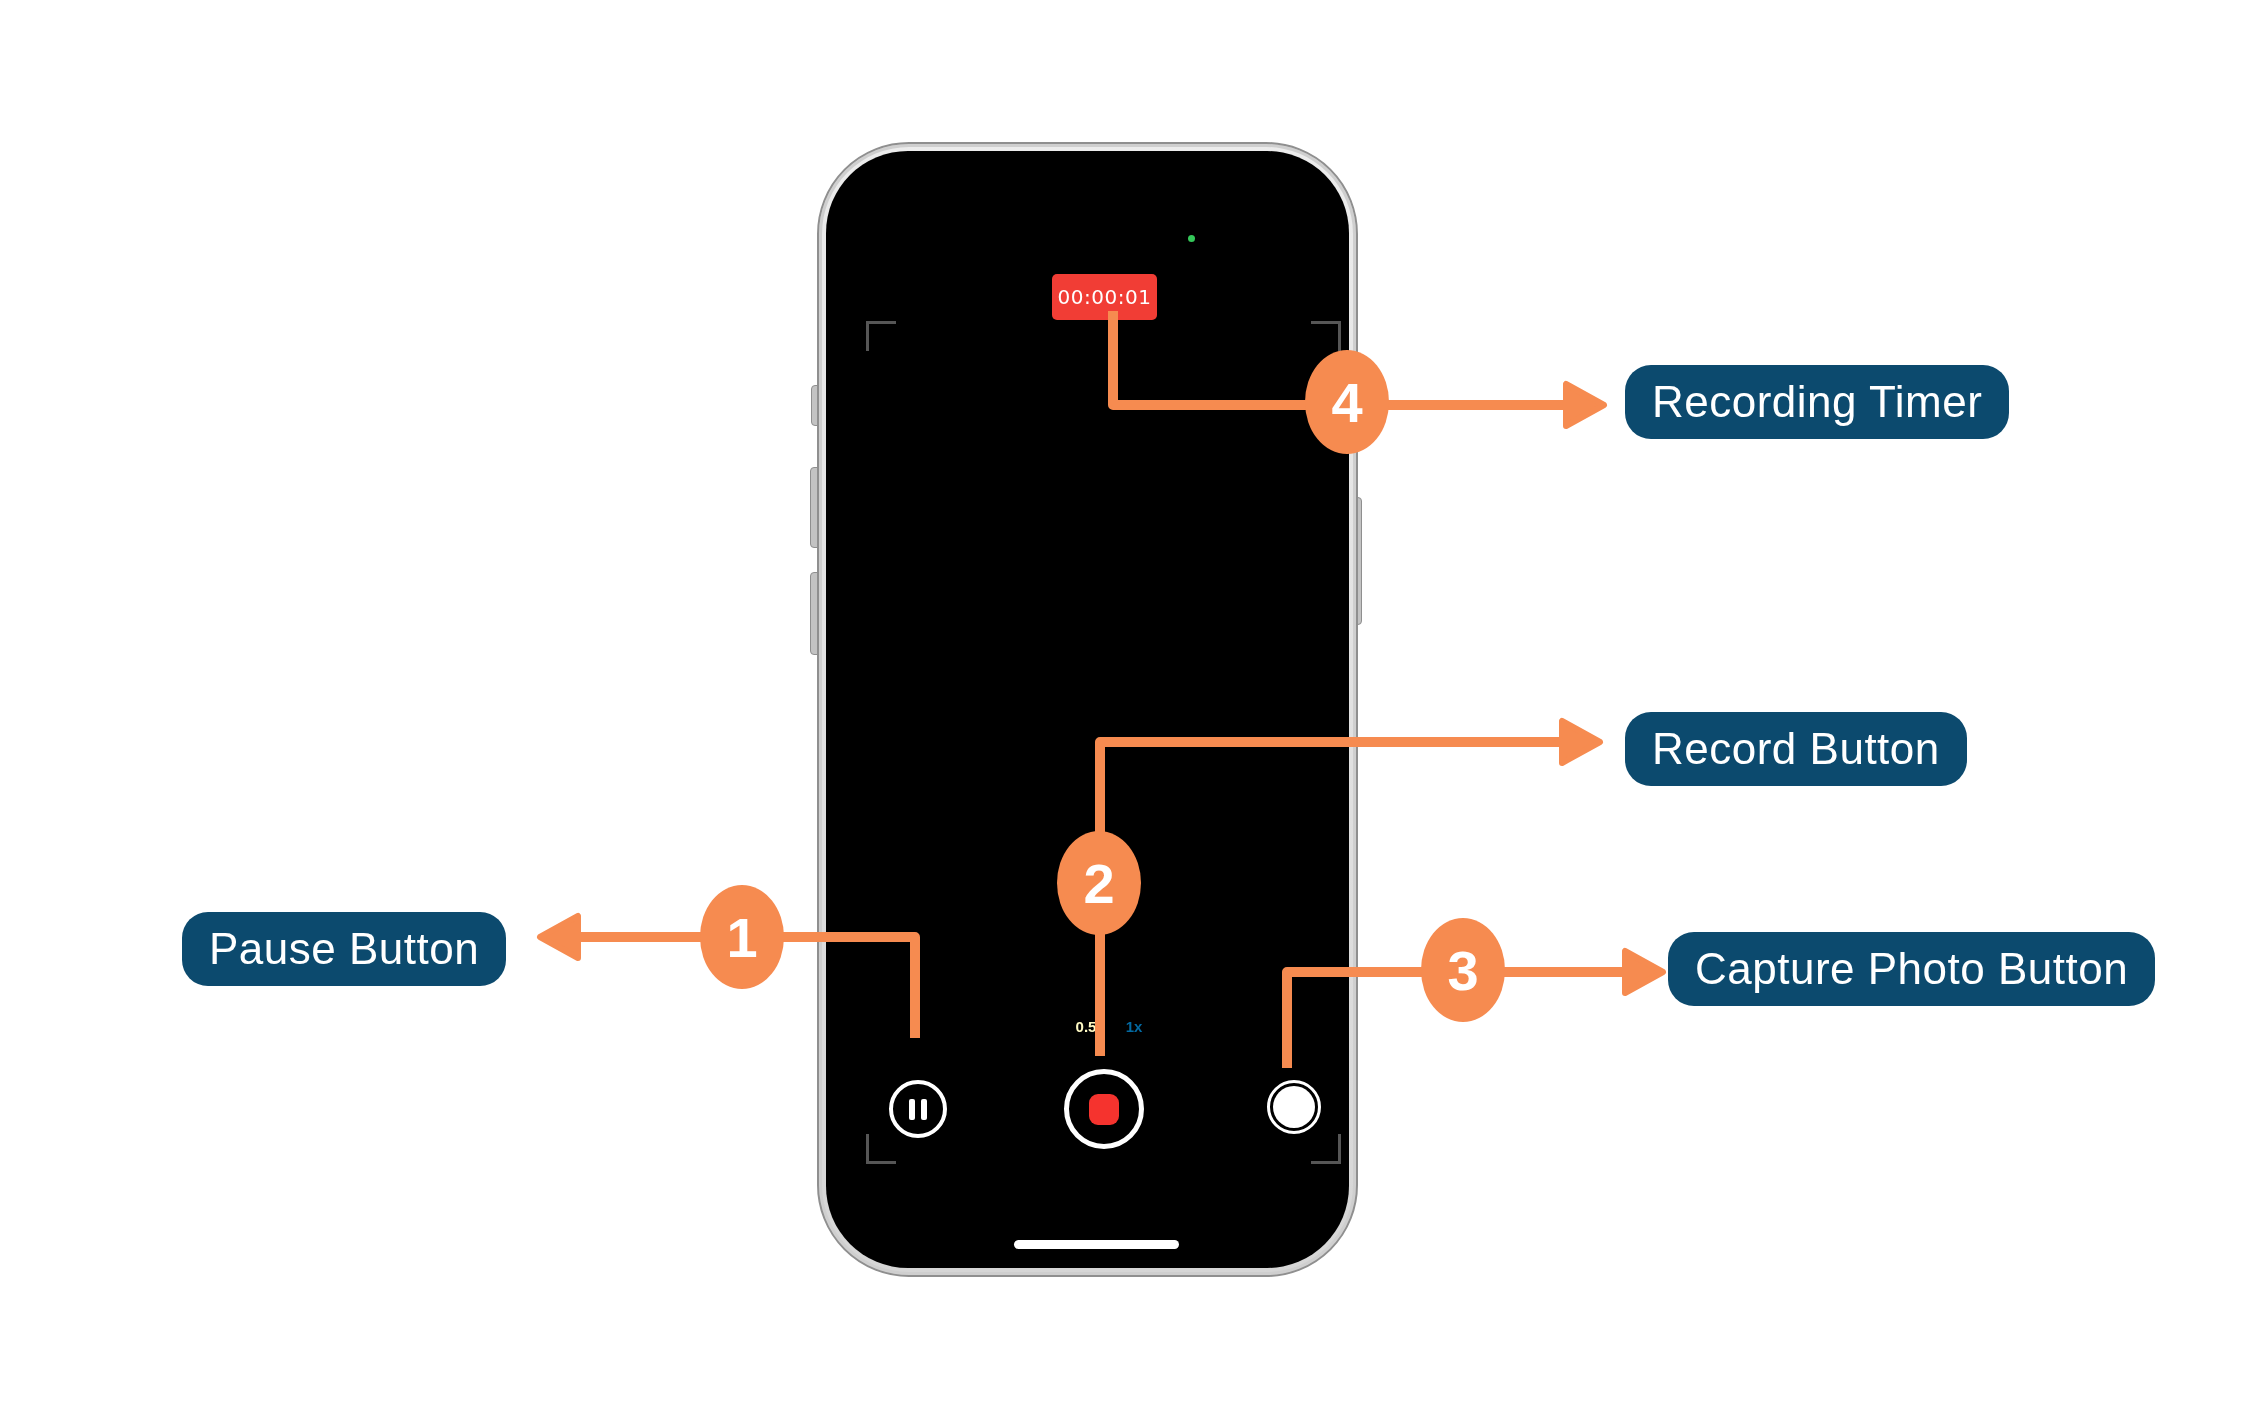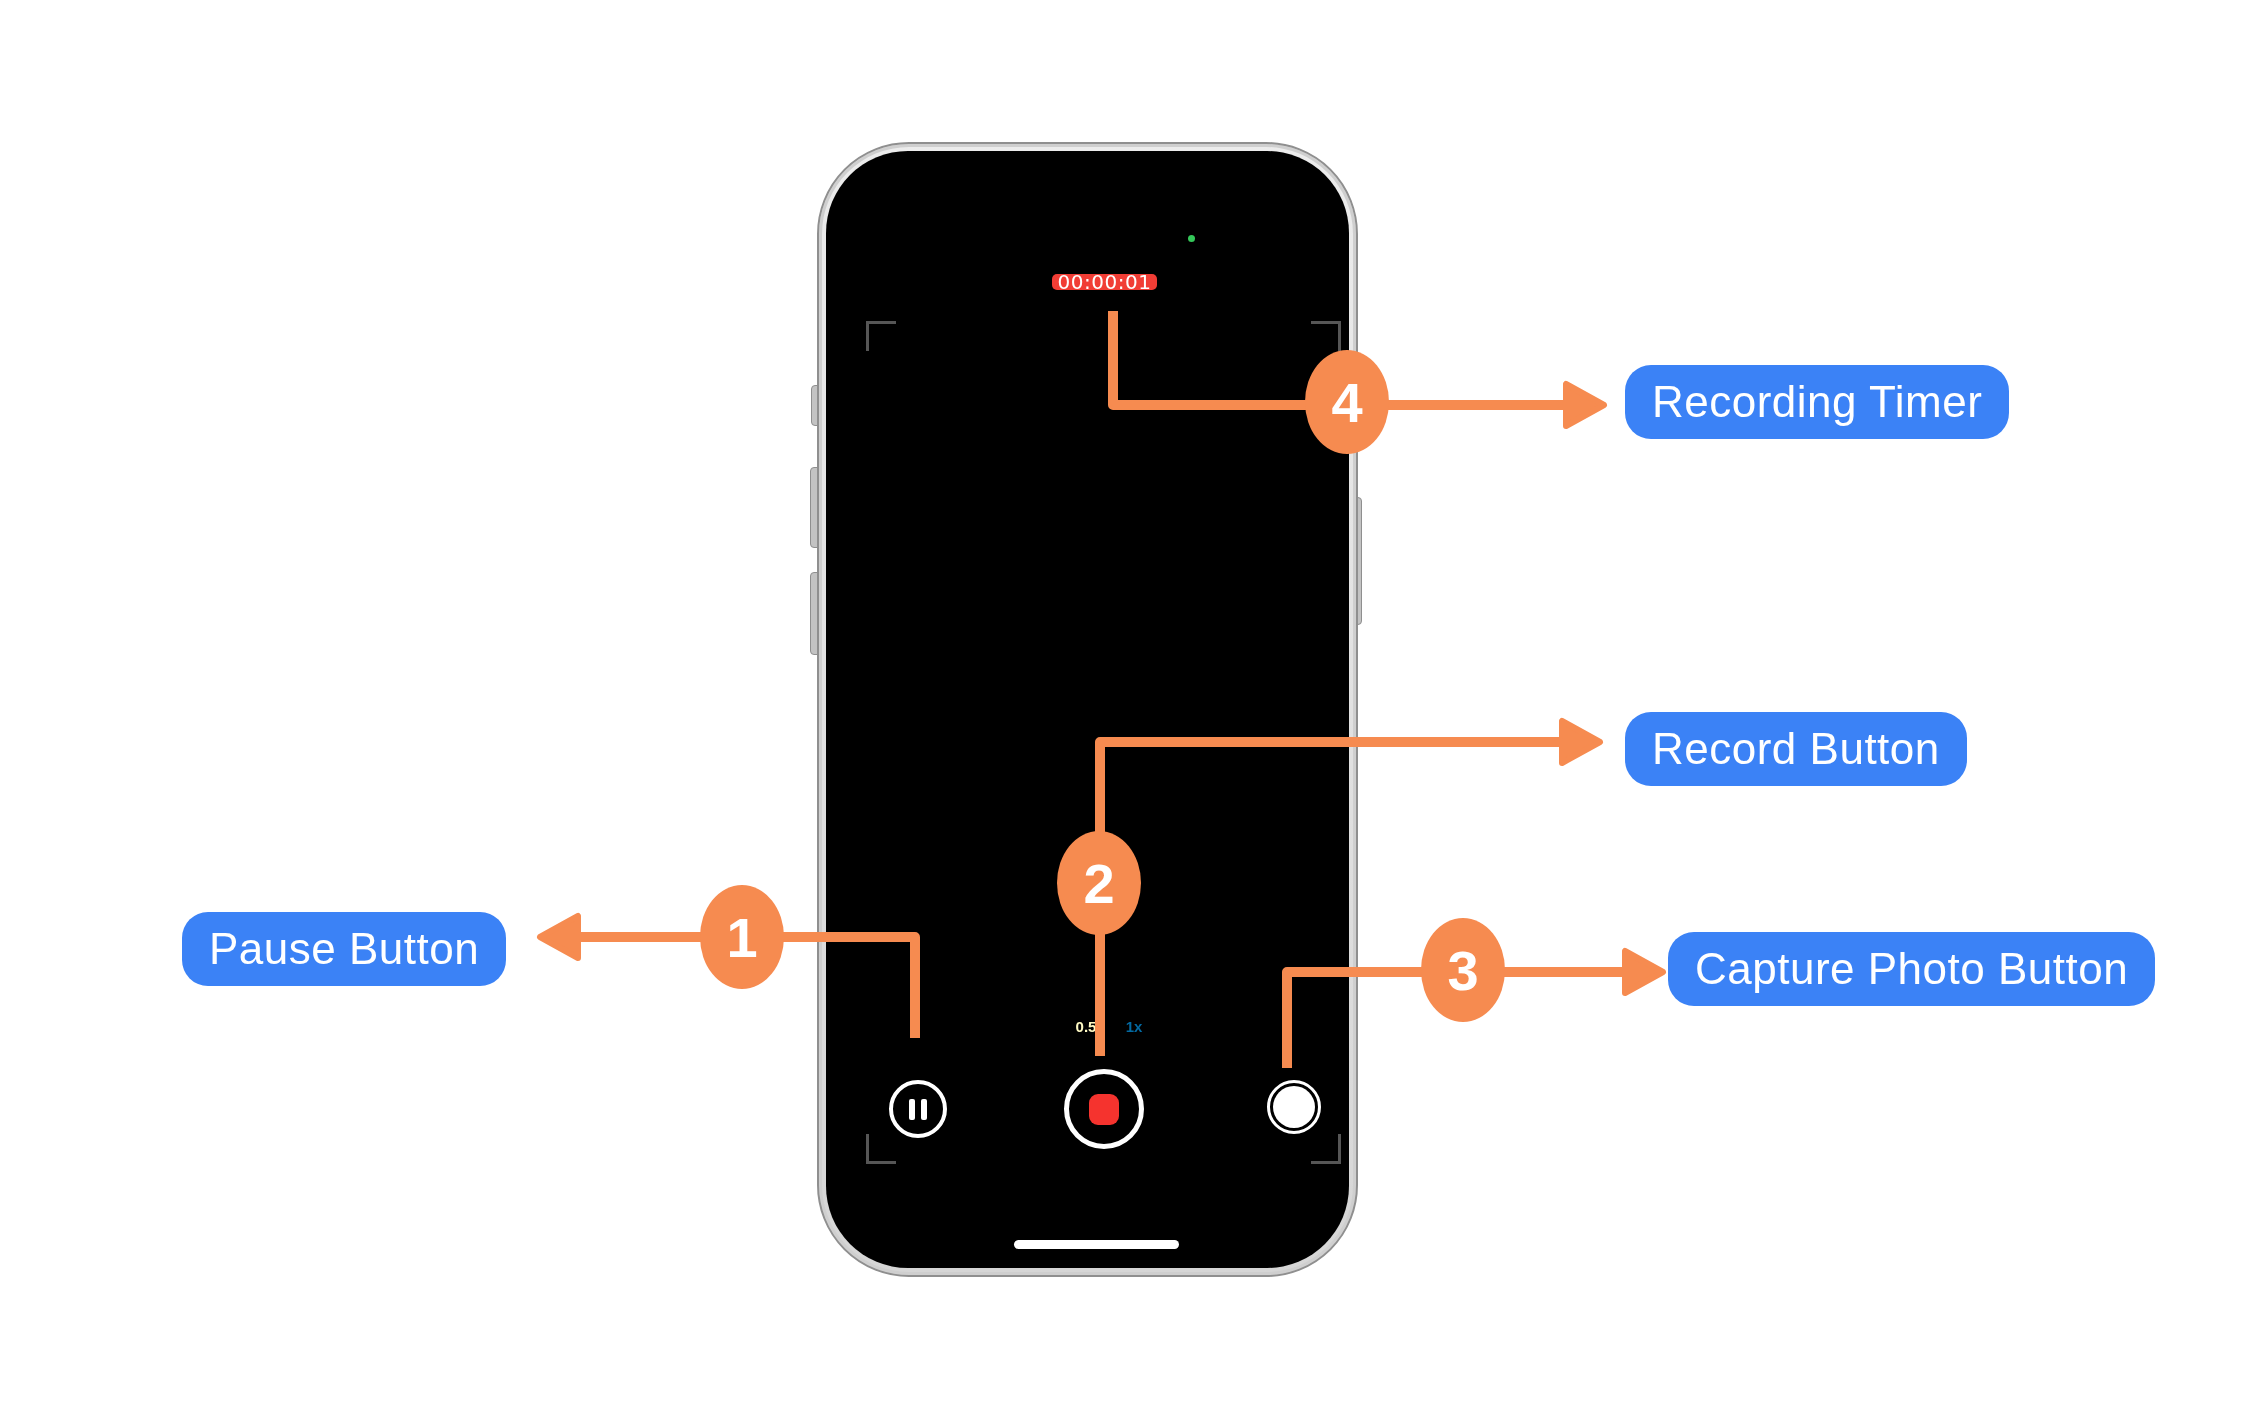--- a/index.html
+++ b/index.html
@@ -29,21 +29,21 @@
     position:absolute;left:7px;top:7px;right:7px;bottom:7px;
     background:#000;border-radius:82px;overflow:hidden;
   }
 
   
   .rec-dot{
     position:absolute;left:362px;top:84px;width:7px;height:7px;
     border-radius:50%;background:#34C759;
   }
   .timer{
-    position:absolute;left:226px;top:123px;width:105px;height:16px;
+    position:absolute;left:226px;top:123px;width:105px;height:46px;
     background:#F13D35;border-radius:5px;color:#fff;
     font-size:20px;letter-spacing:.5px;
     display:flex;align-items:center;justify-content:center;
     font-family:"DejaVu Sans", sans-serif;
   }
   .focus-frame{position:absolute;left:40px;top:170px;width:475px;height:843px;}
   .fc{position:absolute;width:27px;height:27px;}
   .fc.tl{left:0;top:0;border-left:3px solid #565656;border-top:3px solid #565656;}
   .fc.tr{right:0;top:0;border-right:3px solid #565656;border-top:3px solid #565656;}
   .fc.bl{left:0;bottom:0;border-left:3px solid #565656;border-bottom:3px solid #565656;}
@@ -90,21 +90,21 @@
     background:#F68B50;color:#fff;z-index:4;
     display:flex;align-items:center;justify-content:center;
     font-size:56px;font-weight:bold;
   }
   .badge-1{left:700px;top:885px;}
   .badge-2{left:1057px;top:831px;}
   .badge-3{left:1421px;top:918px;}
   .badge-4{left:1305px;top:350px;}
 
   .callout{
-    position:absolute;background:#3b82f6;color:#fff;z-index:4;
+    position:absolute;background:#0c4a6e;color:#fff;z-index:4;
     border-radius:26px;padding:13px 27px;font-size:44px;
     letter-spacing:.5px;white-space:nowrap;line-height:1.1;
   }
   .label-timer{left:1625px;top:365px;}
   .label-record{left:1625px;top:712px;}
   .label-pause{left:182px;top:900px;margin-top:12px;}
   .label-capture{left:1668px;top:932px;}
 </style>
 </head>
 <body>

